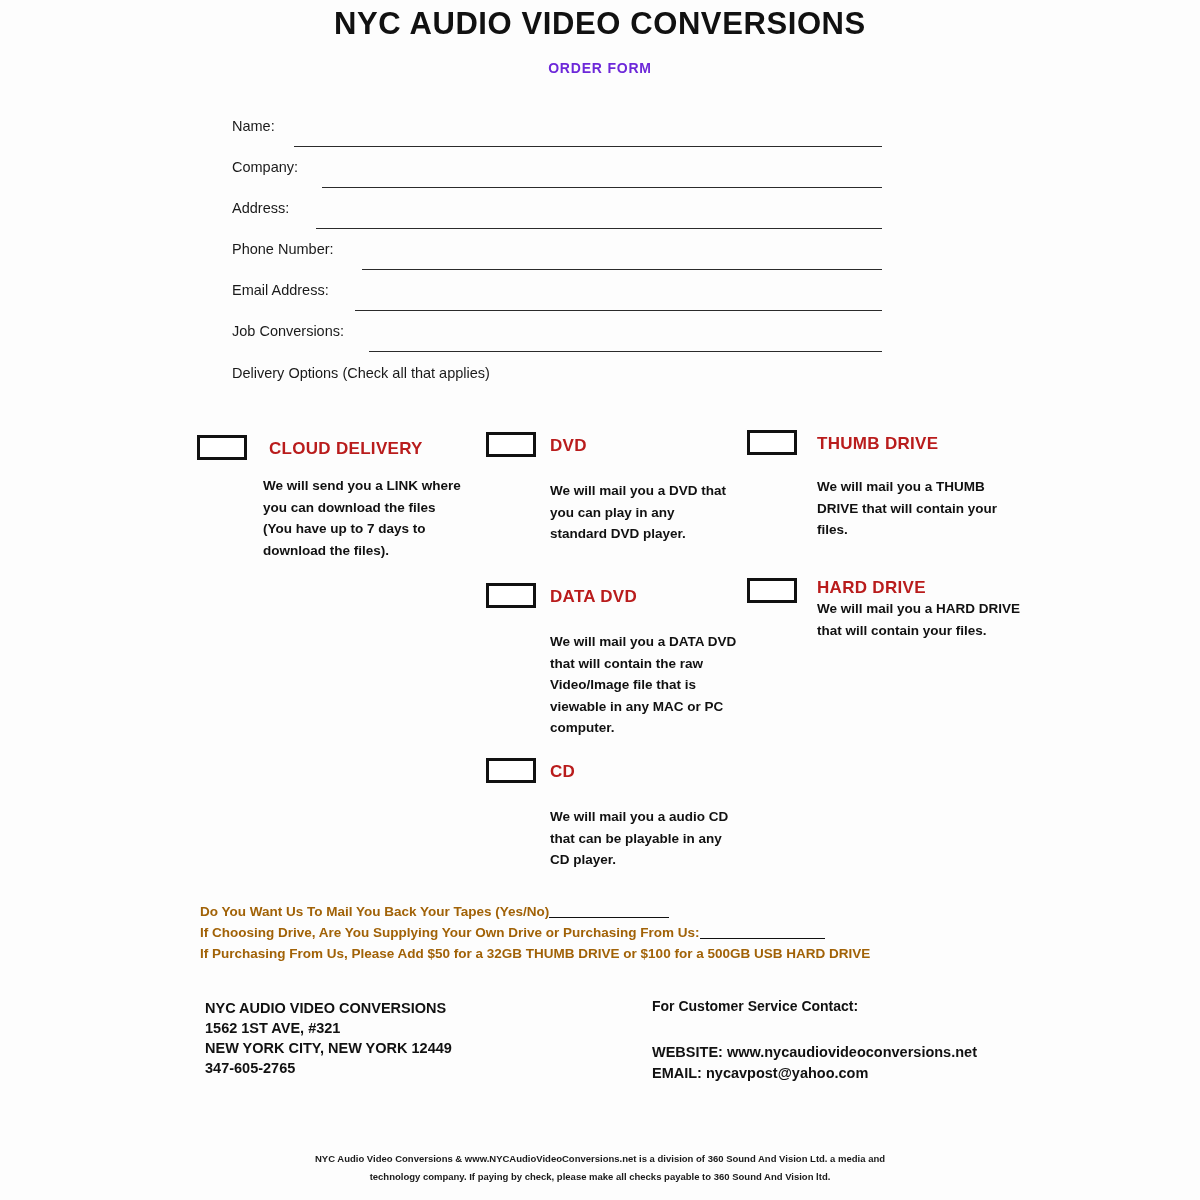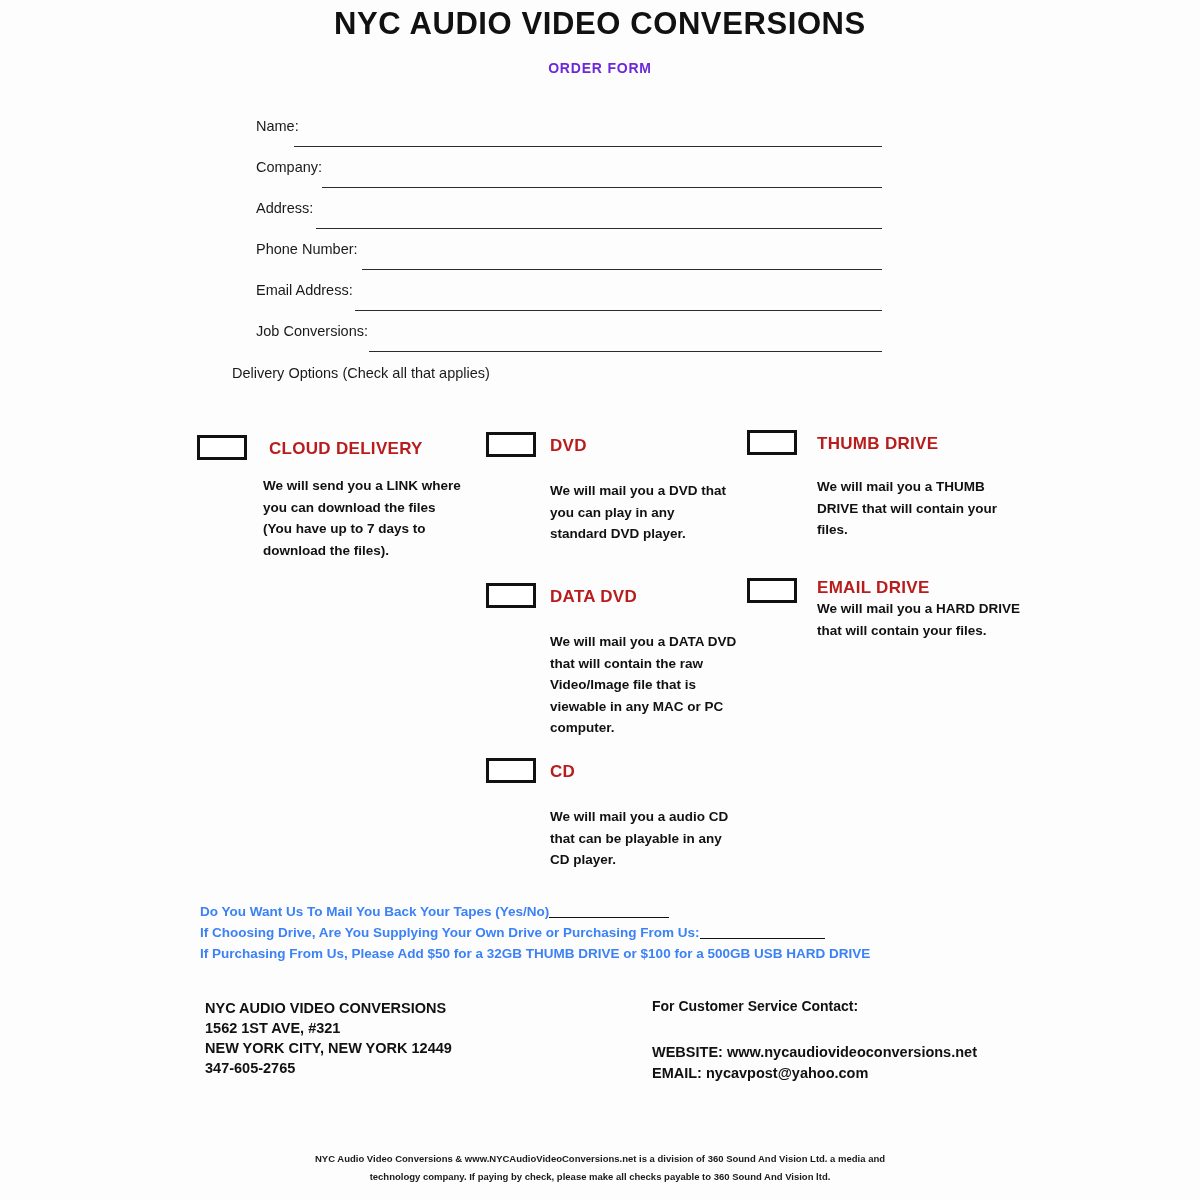--- a/index.html
+++ b/index.html
@@ -56,21 +56,20 @@
     position: relative;
     height: 41px;
   }
   .field-label {
     position: absolute;
     left: 0;
     top: 0;
     font-size: 14.5px;
     color: #1a1a1a;
     white-space: nowrap;
-    margin-left: 24px;
   }
   .field-rule {
     position: absolute;
     right: 0;
     bottom: 12px;
     height: 1px;
     background: #2b2b2b;
   }
   .delivery-head {
     position: absolute;
@@ -142,21 +141,21 @@
 
   
   .questions {
     position: absolute;
     top: 901px;
     left: 200px;
     width: 800px;
     font-size: 13.5px;
     font-weight: bold;
     line-height: 21px;
-    color: #3b82f6;
+    color: #a16207;
   }
   .q-line { position: relative; white-space: nowrap; }
   .q-rule {
     display: inline-block;
     border-bottom: 1.5px solid #111;
     vertical-align: -2px;
   }
 
   
   .mail-block {
@@ -280,21 +279,21 @@
     <div class="opt-head">
       <span class="checkbox"></span>
       <span class="opt-title">THUMB DRIVE</span>
     </div>
     <div class="opt-desc">We will mail you a THUMB DRIVE that will contain your files.</div>
   </div>
 
   <div class="option col-hard">
     <div class="opt-head">
       <span class="checkbox"></span>
-      <span class="opt-title">EMAIL DRIVE</span>
+      <span class="opt-title">HARD DRIVE</span>
     </div>
     <div class="opt-desc">We will mail you a HARD DRIVE that will contain your files.</div>
   </div>
 
   <div class="questions">
     <div class="q-line">
       <span>Do You Want Us To Mail You Back Your Tapes (Yes/No)</span><span class="q-rule" style="width:120px"></span>
     </div>
     <div class="q-line">
       <span>If Choosing Drive, Are You Supplying Your Own Drive or Purchasing From Us:</span><span class="q-rule" style="width:125px"></span>

